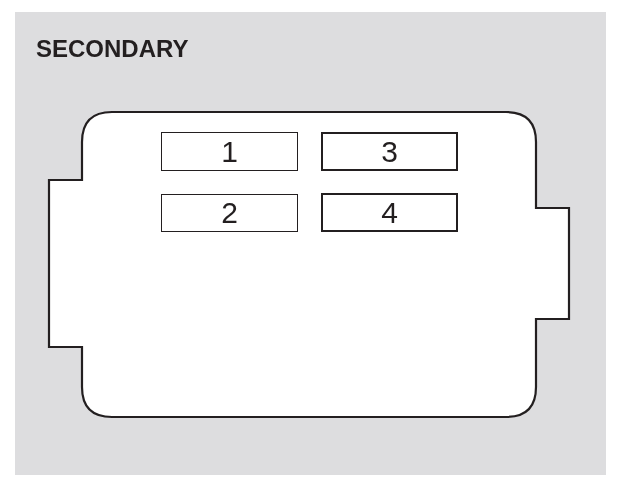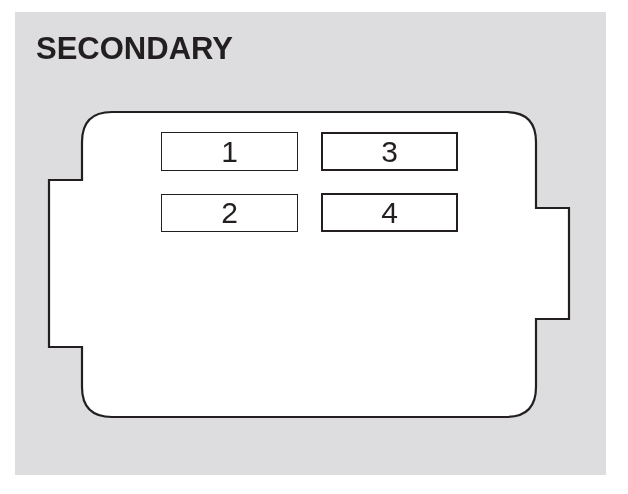--- a/index.html
+++ b/index.html
@@ -1,18 +1,18 @@
 <!DOCTYPE html>
 <html><head>
   <meta charset="utf-8">
   <style>
     html, body { margin:0; padding:0; background:#ffffff; }
     body { width:628px; height:494px; position:relative; overflow:hidden; font-family:"Liberation Sans", sans-serif; }
     .panel { position:absolute; left:15px; top:12px; width:591px; height:463px; background:#dddddf; }
-    .title { position:absolute; left:36px; top:34px; font-size:31px; font-weight:bold; color:#231f20; letter-spacing:0px; line-height:30px; }
+    .title { position:absolute; left:36px; top:34px; font-size:24px; font-weight:bold; color:#231f20; letter-spacing:0px; line-height:30px; }
     svg.outline { position:absolute; left:0; top:0; }
     .fuse { position:absolute; box-sizing:border-box; background:#ffffff; display:flex; align-items:center; justify-content:center; font-size:30px; color:#231f20; line-height:1; }
     .fuse.thin { border:1.5px solid #231f20; }
     .fuse.thick { border:2.5px solid #231f20; }
   </style>
 </head>
 <body>
 
 <div class="panel"></div>
 

